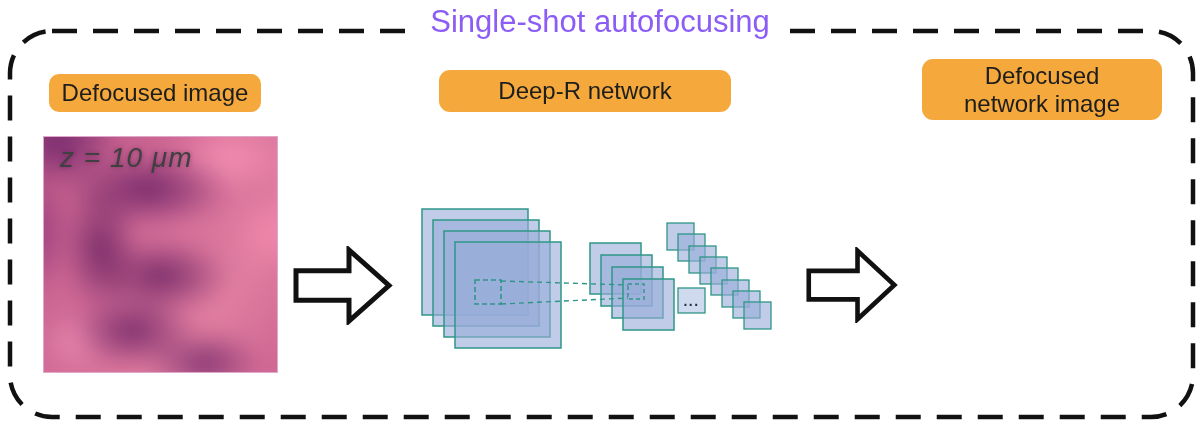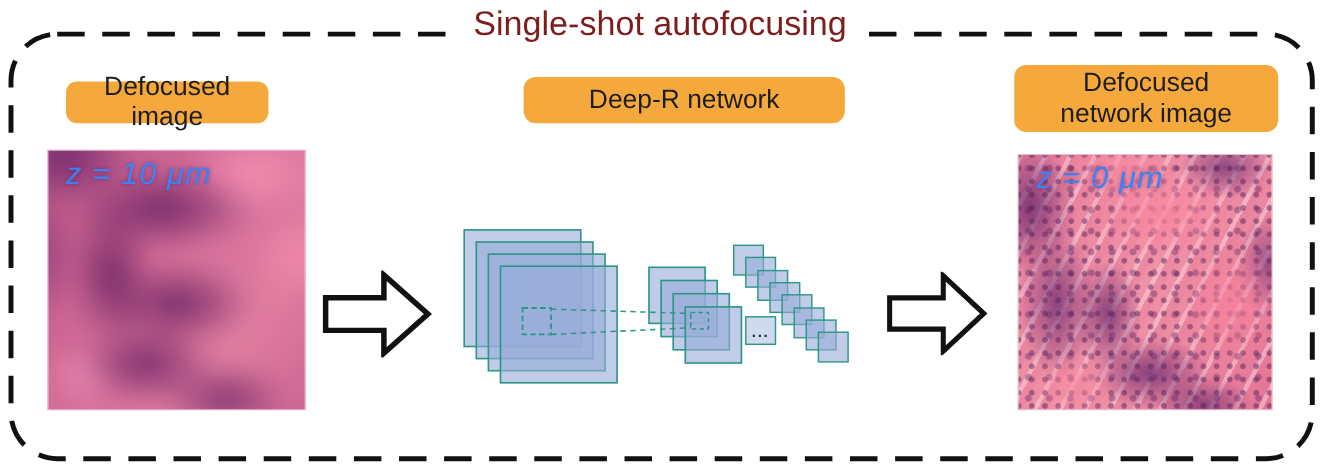--- a/index.html
+++ b/index.html
@@ -1,26 +1,26 @@
 <!DOCTYPE html>
 <html><head>
 <meta charset="utf-8">
 <style>
   html,body{margin:0;padding:0;background:#ffffff;}
   .canvas{position:relative;width:1200px;height:426px;background:#ffffff;
           font-family:"Liberation Sans", sans-serif;overflow:hidden;}
   .outline{position:absolute;left:0;top:0;z-index:1;}
   .title{position:absolute;top:2px;left:50%;transform:translateX(-50%);
          z-index:2;background:#ffffff;padding:2px 18px;
-         font-size:31px;color:#7f1d1d;white-space:nowrap;}
+         font-size:31px;color:#8b5cf6;white-space:nowrap;}
   .stage-label{position:absolute;z-index:3;background:#F5A93C;border-radius:10px;
          display:flex;align-items:center;justify-content:center;
          color:#1d1d1b;font-size:24px;text-align:center;line-height:28px;}
-  .label-input{left:60px;top:74px;width:184px;height:38px;}
-  .label-network{left:476px;top:70px;width:292px;height:42px;border-radius:11px;}
+  .label-input{left:49px;top:74px;width:212px;height:38px;}
+  .label-network{left:439px;top:70px;width:292px;height:42px;border-radius:11px;}
   .label-output{left:922px;top:59px;width:240px;height:61px;border-radius:11px;flex-direction:column;}
   .histo{position:absolute;overflow:hidden;z-index:2;}
   .histo-left{left:43px;top:136px;width:233px;height:235px;border:1px solid rgba(201,95,160,0.55);}
   .histo-right{left:925px;top:140px;width:230px;height:231px;border:1px solid rgba(214,119,153,0.5);}
   .histo-inner{position:absolute;}
   .tex-left{inset:-18px;filter:blur(9px);
     background-color:#cc6090;
     background-image:
       radial-gradient(90px 70px at 12% 8%,  rgba(112,38,108,0.92), transparent 70%),
       radial-gradient(70px 90px at 0% 42%,  rgba(134,48,118,0.80), transparent 70%),
@@ -54,21 +54,21 @@
       linear-gradient(120deg,#e87f9b,#ef93a8 50%,#e27394);
     background-size:100% 100%,100% 100%,100% 100%,100% 100%,
                     12px 12px,19px 19px,
                     100% 100%,100% 100%,100% 100%,100% 100%,100% 100%,100% 100%,100% 100%,
                     auto,100% 100%;
     background-repeat:no-repeat,no-repeat,no-repeat,no-repeat,
                       repeat,repeat,
                       no-repeat,no-repeat,no-repeat,no-repeat,no-repeat,no-repeat,no-repeat,
                       repeat,no-repeat;
     background-position:0 0,0 0,0 0,0 0, 0 0, 6px 9px, 0 0,0 0,0 0,0 0,0 0,0 0,0 0, 0 0, 0 0;}
-  .depth{position:absolute;left:16px;top:5px;color:#3b82f6;font-style:italic;
+  .depth{position:absolute;left:16px;top:5px;color:#404040;font-style:italic;
          font-size:28px;letter-spacing:1px;text-shadow:0 0 4px rgba(80,20,70,0.45);z-index:4;}
   .arrow{position:absolute;z-index:2;}
   .net{position:absolute;left:405px;top:195px;z-index:2;}
 </style>
 </head>
 <body>
 
 <div class="canvas">
 
   <svg class="outline" width="1200" height="426" viewBox="0 0 1200 426">
@@ -119,18 +119,14 @@
     <rect x="628" y="284" width="16" height="15" fill="none" stroke="#2e9688" stroke-width="1.4" stroke-dasharray="4 3"></rect>
     <line x1="501" y1="281" x2="628" y2="285" stroke="#2e9688" stroke-width="1.4" stroke-dasharray="5 4"></line>
     <line x1="501" y1="304" x2="628" y2="298" stroke="#2e9688" stroke-width="1.4" stroke-dasharray="5 4"></line>
     <text x="691.5" y="306" text-anchor="middle" font-size="14" font-weight="bold" letter-spacing="1.5" fill="#22313f">...</text>
   </svg>
 
   <svg class="arrow" style="left:806px;top:247px;" width="92" height="76" viewBox="0 0 100 80" preserveAspectRatio="none">
     <polygon points="3,25 56,25 56,4 96,40 56,76 56,55 3,55" fill="#ffffff" stroke="#111111" stroke-width="5" stroke-linejoin="miter"></polygon>
   </svg>
 
-  <div class="histo histo-right">
-    <div class="histo-inner tex-right"></div>
-    <div class="depth">z = 0 μm</div>
-  </div>
 
 </div>
 
 </body></html>

